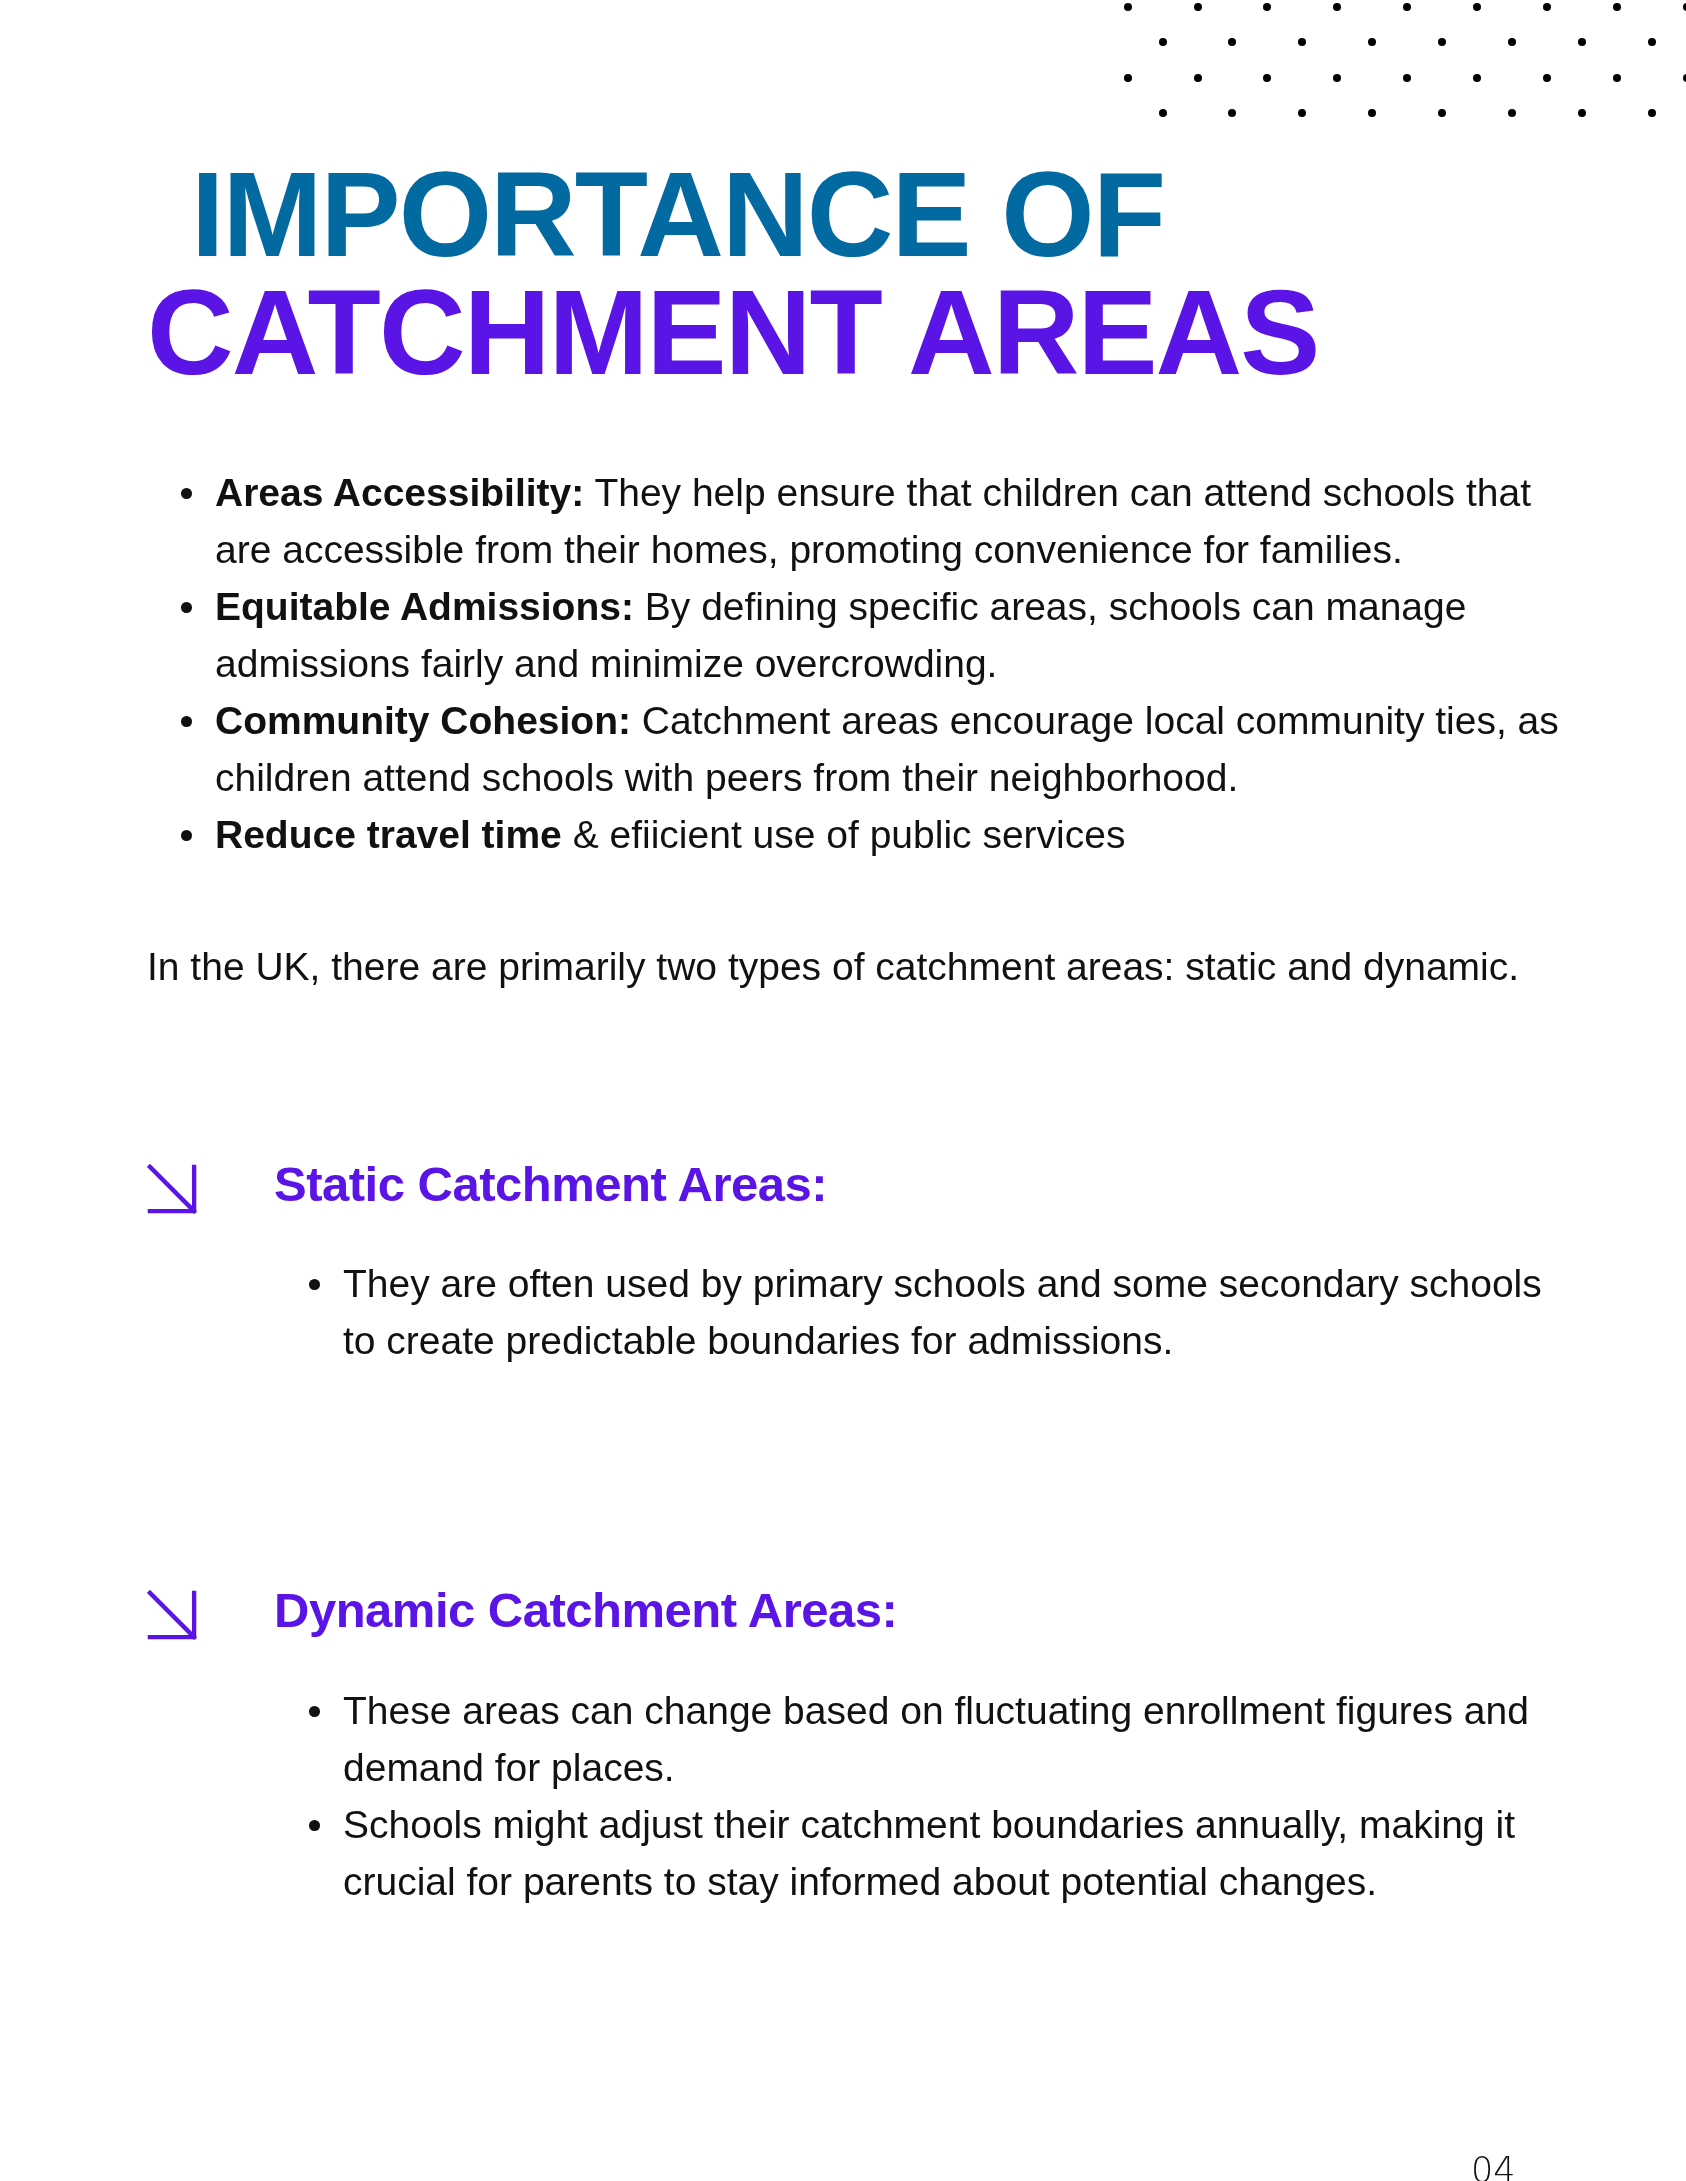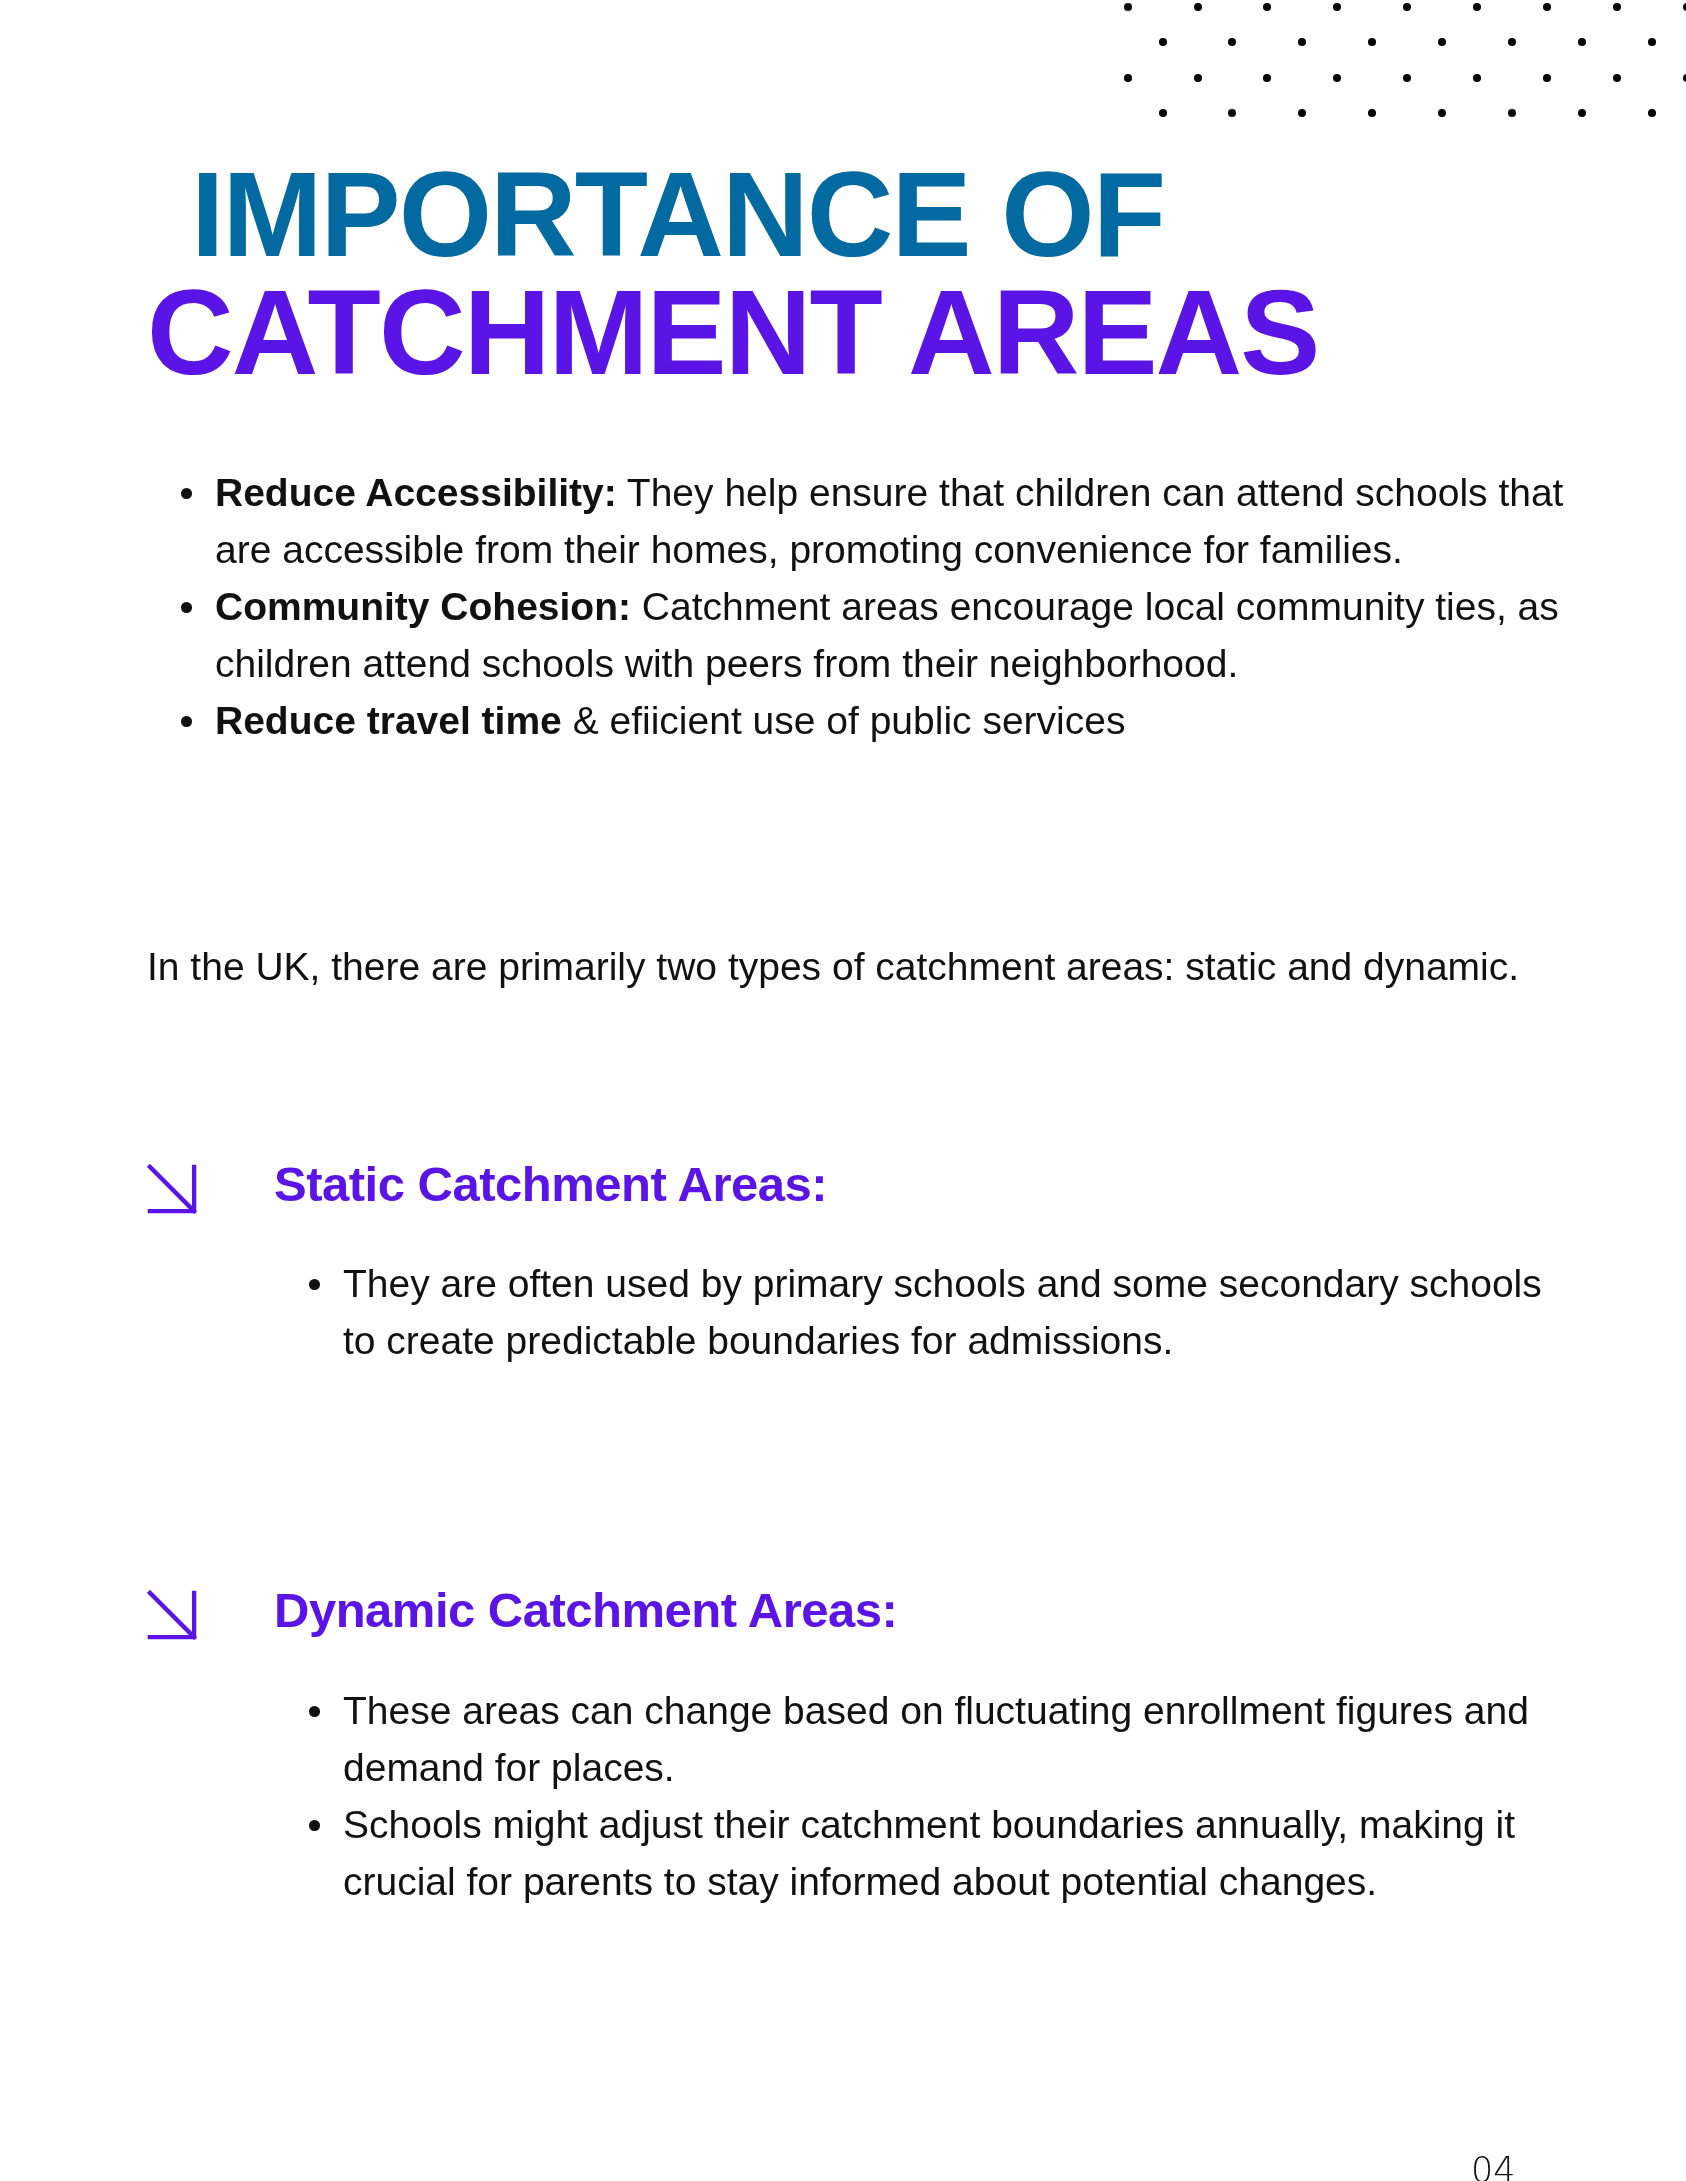--- a/index.html
+++ b/index.html
@@ -78,21 +78,22 @@
     <span class="dot" style="left: 1578px; top: 109px;"></span>
     <span class="dot" style="left: 1648px; top: 109px;"></span>
   </div>
 
 <h1 class="title">
   <span class="l1">IMPORTANCE OF</span>
   <span class="l2">CATCHMENT AREAS</span>
 </h1>
 
 <ul class="main text">
-  <li><b>Reduce Accessibility:</b><span> They help ensure that children can attend schools that are accessible from their homes, promoting convenience for families.</span></li>
+  <li><b>Areas Accessibility:</b><span> They help ensure that children can attend schools that are accessible from their homes, promoting convenience for families.</span></li>
+  <li><b>Equitable Admissions:</b><span> By defining specific areas, schools can manage admissions fairly and minimize overcrowding.</span></li>
   <li><b>Community Cohesion:</b><span> Catchment areas encourage local community ties, as children attend schools with peers from their neighborhood.</span></li>
   <li><b>Reduce travel time</b><span> &amp; efiicient use of public services</span></li>
 </ul>
 
 <p class="para text">In the UK, there are primarily two types of catchment areas: static and dynamic.</p>
 
 <div class="section-head" style="top:1164px;">
   <svg class="arrow" viewBox="0 0 52 52">
     <path d="M3 3 L49 49 M49 3 L49 49 L3 49" fill="none" stroke="#5B14E6" stroke-width="4.5" stroke-linecap="square"></path>
   </svg>

